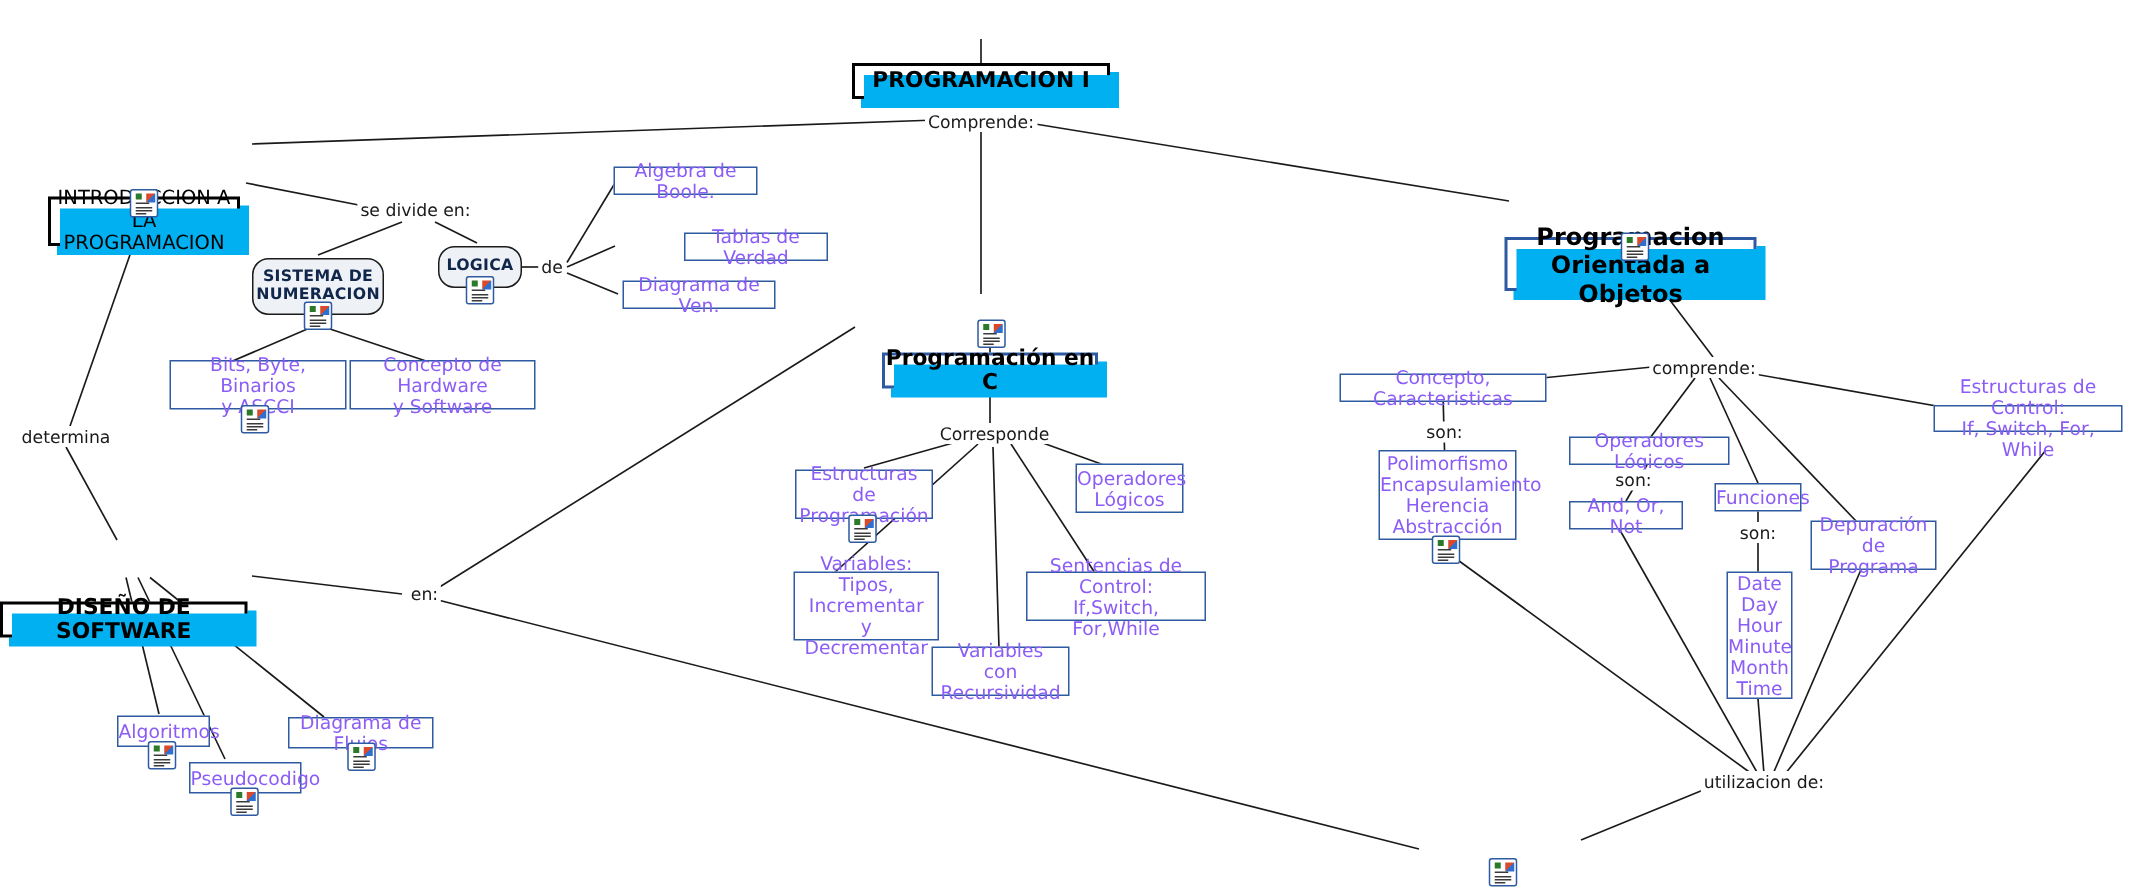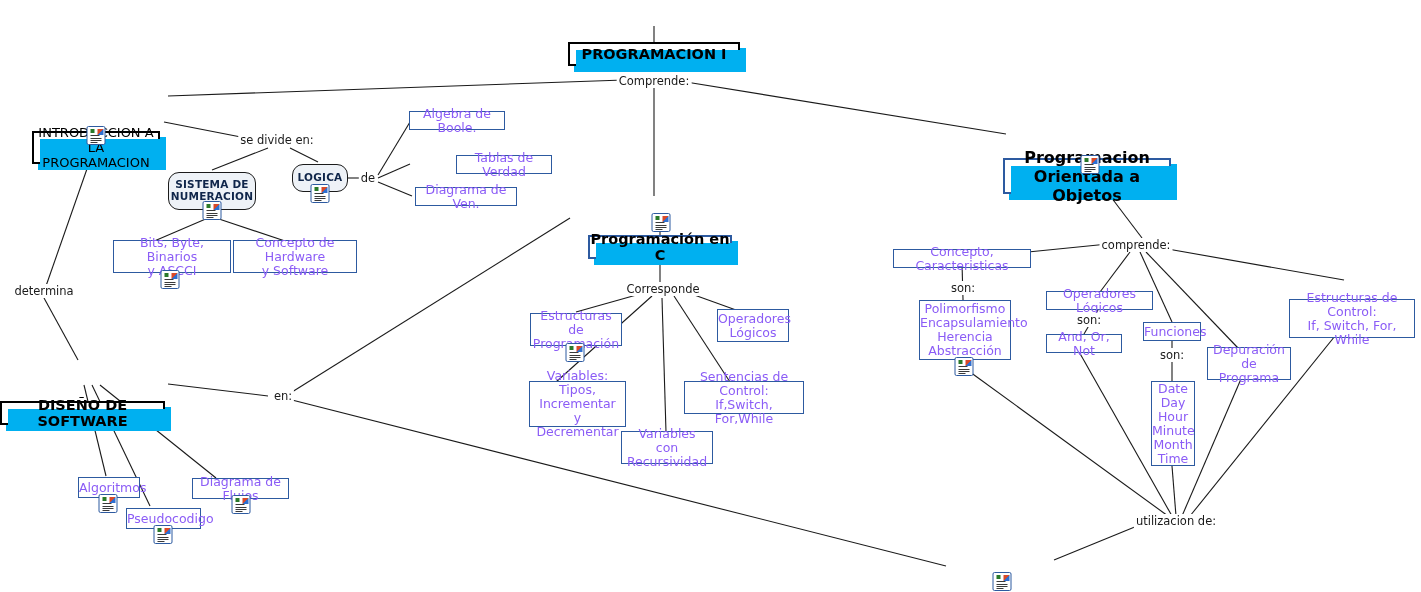--- a/index.html
+++ b/index.html
@@ -346,21 +346,21 @@
 Minute
 Month
 Time</span>
   </div>
 
   <div class="node plain" style="left:1207px;top:347px;width:84px;height:33px;">
     <span class="txt">Depuración de
 Programa</span>
   </div>
 
-  <div class="node plain" style="left:1289px;top:299px;width:126px;height:39px;">
+  <div class="node plain" style="left:1289px;top:270px;width:126px;height:18px;">
     <span class="txt">Estructuras de Control:
 If, Switch, For, While</span>
   </div>
 
   <div class="shadowwrap" style="left:950px;top:552px;width:104px;height:24px;">
     <div class="sh"></div>
     <div class="bx major bk">
       <span class="txt">Visual Basic</span>
     </div>
   </div>

